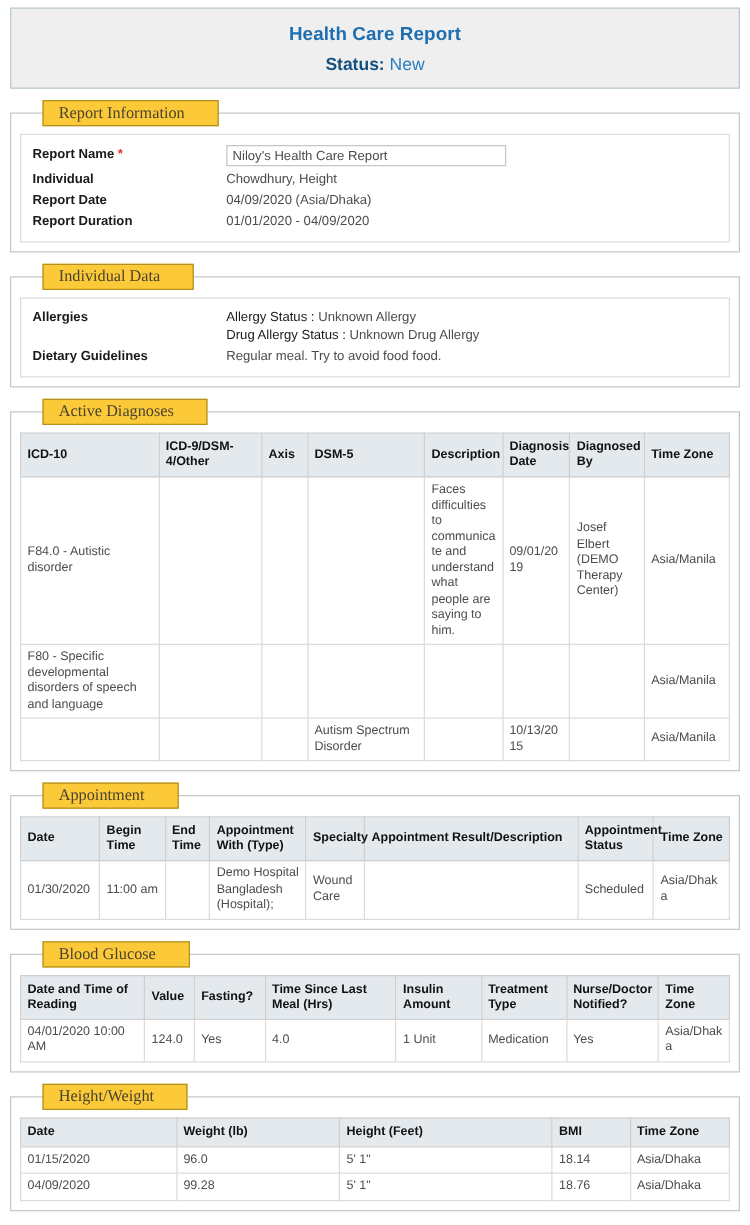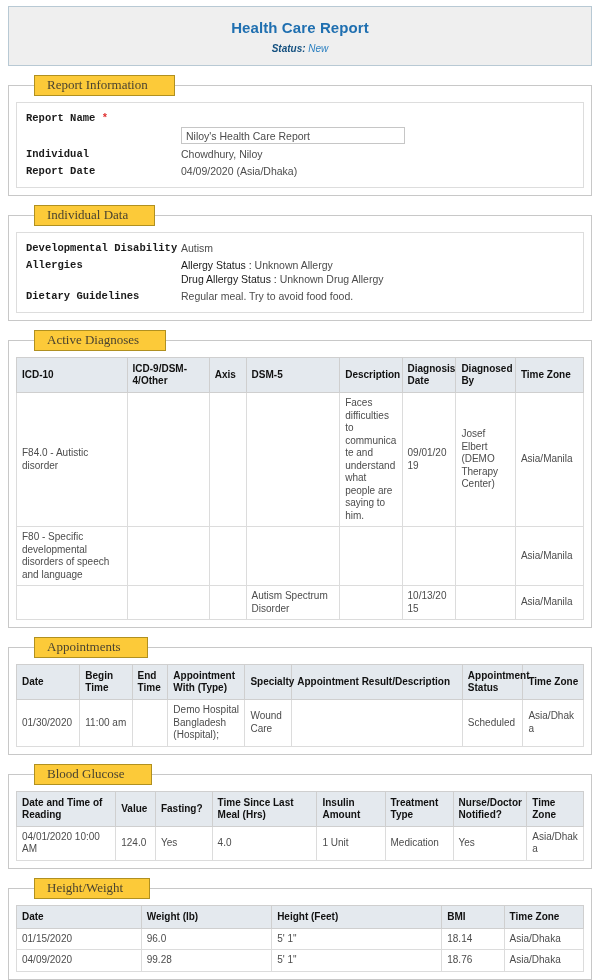--- a/index.html
+++ b/index.html
@@ -30,22 +30,21 @@
     margin-bottom: 9px;
   }
   .title-banner .main-title {
     color: #1f6fb0;
     font-size: 15px;
     font-weight: bold;
     letter-spacing: .1px;
     margin-bottom: 7px;
   }
   .title-banner .status-line {
-    font-size: 10px;
-    font-style: italic;
+    font-size: 14px;
   }
   .title-banner .status-label {
     color: #14507f;
     font-weight: bold;
   }
   .title-banner .status-value {
     color: #2a7fc0;
   }
 
   
@@ -79,40 +78,38 @@
     vertical-align: top;
     padding: 1px 0 2px 0;
     font-size: 10.5px;
     line-height: 14px;
   }
   table.kv td.k {
     font-weight: bold;
     color: #1a1a1a;
     width: 155px;
     white-space: nowrap;
-    font-family: Liberation Mono, monospace;
   }
   table.kv td.v {
     color: #4c4c4c;
   }
   .inline-k {
     font-weight: normal;
     color: #1a1a1a;
   }
   input.text-input {
     font-family: "Liberation Sans", sans-serif;
     font-size: 10.5px;
     color: #4c4c4c;
     border: 1px solid #c6c6c6;
     background: #ffffff;
     padding: 2px 4px;
     width: 224px;
     box-sizing: border-box;
     height: 17px;
-    margin-top: 16px;
   }
   .req-star {
     color: #e03030;
     font-weight: bold;
   }
 
   
   table.grid {
     border-collapse: collapse;
     width: 100%;
@@ -163,40 +160,40 @@
           <td class="k">
             <span>Report Name</span>
             <span class="req-star">*</span>
           </td>
           <td class="v">
             <input class="text-input" type="text" value="Niloy's Health Care Report" style="">
           </td>
         </tr>
         <tr>
           <td class="k">Individual</td>
-          <td class="v">Chowdhury, Niloy</td>
+          <td class="v">Chowdhury, Height</td>
         </tr>
         <tr>
           <td class="k">Report Date</td>
           <td class="v">04/09/2020  (Asia/Dhaka)</td>
+        </tr>
+        <tr>
+          <td class="k">Report Duration</td>
+          <td class="v">01/01/2020 - 04/09/2020</td>
         </tr>
       </tbody>
         </table>
     </div>
   </fieldset>
 
   <fieldset class="section">
     <legend>Individual Data</legend>
     <div class="kv-box">
       <table class="kv">
         <tbody>
-            <tr>
-          <td class="k">Developmental Disability</td>
-          <td class="v">Autism</td>
-        </tr>
         <tr>
           <td class="k">Allergies</td>
           <td class="v">
             <div>
               <span class="inline-k">Allergy Status :</span>
               <span>Unknown Allergy</span>
             </div>
             <div>
               <span class="inline-k">Drug Allergy Status :</span>
               <span>Unknown Drug Allergy</span>
@@ -266,21 +263,21 @@
           <td></td>
           <td>10/13/2015</td>
           <td></td>
           <td>Asia/Manila</td>
         </tr>
       </tbody>
     </table>
   </fieldset>
 
   <fieldset class="section">
-    <legend>Appointments</legend>
+    <legend>Appointment</legend>
     <table class="grid">
       <colgroup>
         <col style="width:11.5%">
           <col style="width:9.5%">
           <col style="width:6.5%">
           <col style="width:14%">
         <col style="width:8.5%">
           <col style="width:31%">
           <col style="width:11%">
           <col style="width:11%">

